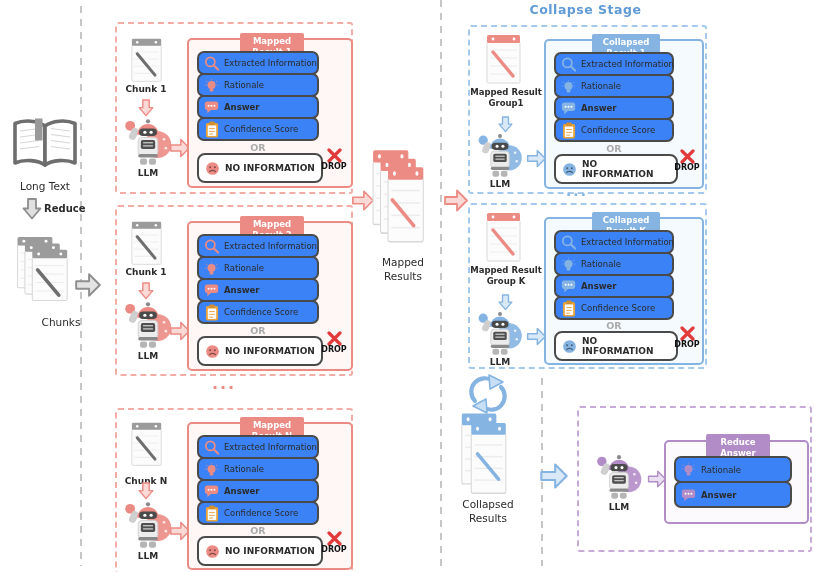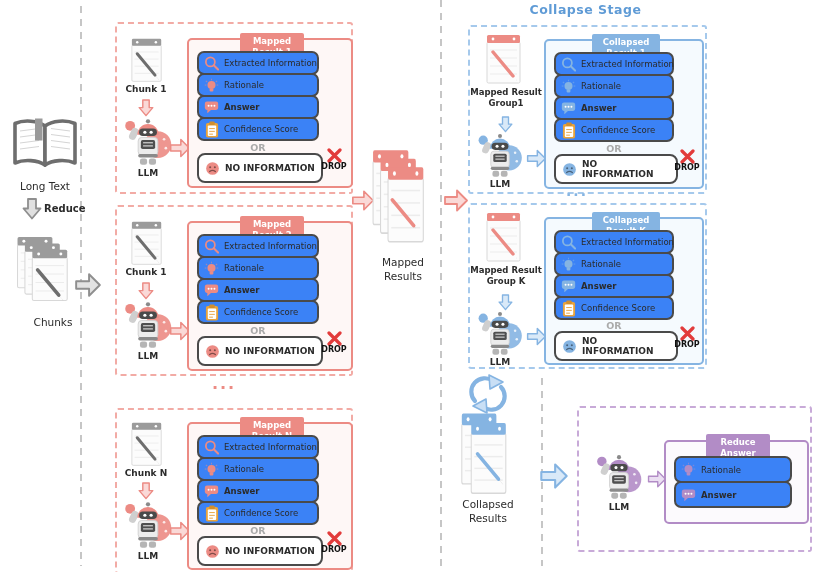--- a/index.html
+++ b/index.html
@@ -160,21 +160,21 @@
           <use href="#pad"></use>
         </g>
       <g transform="translate(14,12)" color="#9b9b9b">
           <use href="#pad"></use>
         </g>
       <g transform="translate(20,32)" color="#6e6e6e">
           <use href="#pen"></use>
         </g>
     </svg>
   </div>
-  <div class="mid-label" style="left:12px;top:316px;width:82px;">Chunks</div>
+  <div class="mid-label" style="left:20px;top:316px;width:82px;">Chunks</div>
 
   <div class="arrow" style="left:74px;top:271px;">
     <svg width="28" height="28" viewBox="0 0 26 26">
         <use href="#rarrow" fill="#e3e3e3" stroke="#8f8f8f"></use>
       </svg>
   </div>
 
 
   <div class="block theme-map" style="left:115px;top:22px;width:234px;height:168px;">
     <div class="abs" style="left:14px;top:12px;">
@@ -352,21 +352,21 @@
     <div class="abs" style="left:14px;top:10px;">
       <svg width="32" height="48" viewBox="0 0 36 50">
         <g color="#9b9b9b">
             <use href="#pad"></use>
           </g>
         <g transform="translate(7,18)" color="#6e6e6e">
             <use href="#pen"></use>
           </g>
       </svg>
     </div>
-    <div class="small-label" style="left:0;top:58px;width:58px;">Chunk N</div>
+    <div class="small-label" style="left:0;top:66px;width:58px;">Chunk N</div>
     <div class="arrow" style="left:21px;top:71px;">
       <svg width="16" height="20" viewBox="0 0 20 23">
           <use href="#darrow" fill="var(--light)" stroke="var(--acc)"></use>
         </svg>
     </div>
     <div class="abs" style="left:4px;top:89px;color:#ec8b84;">
       <svg width="54" height="50" viewBox="0 0 60 56">
           <use href="#robot"></use>
         </svg>
     </div>

